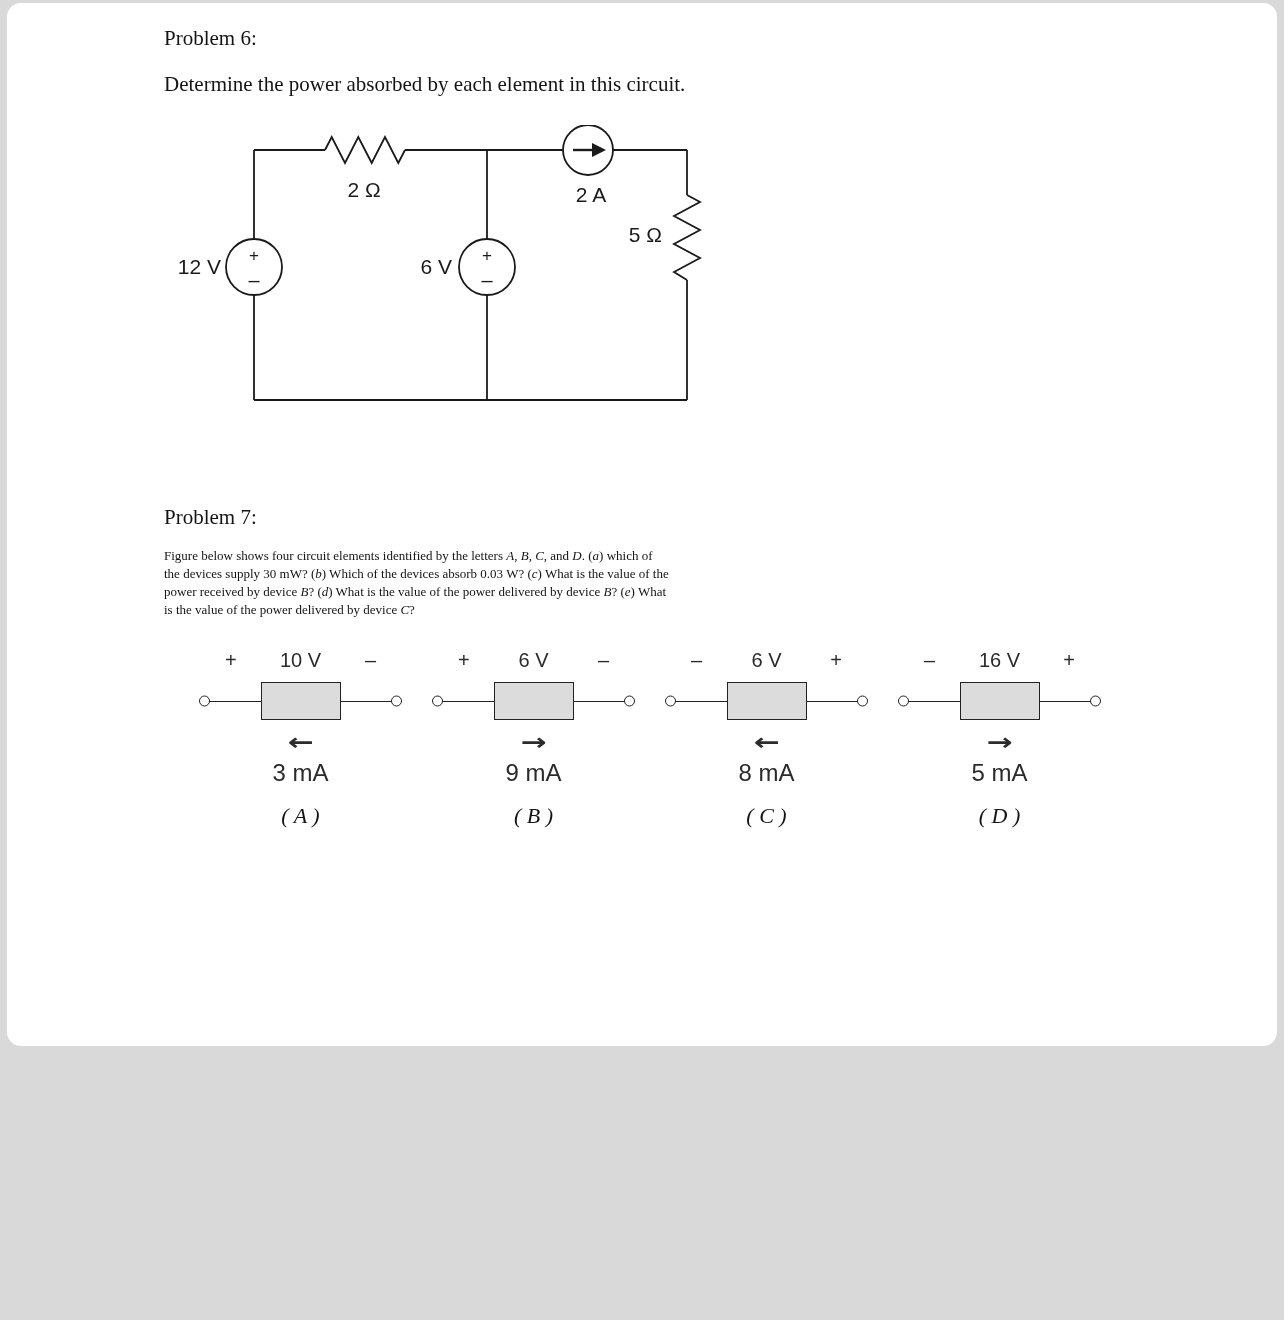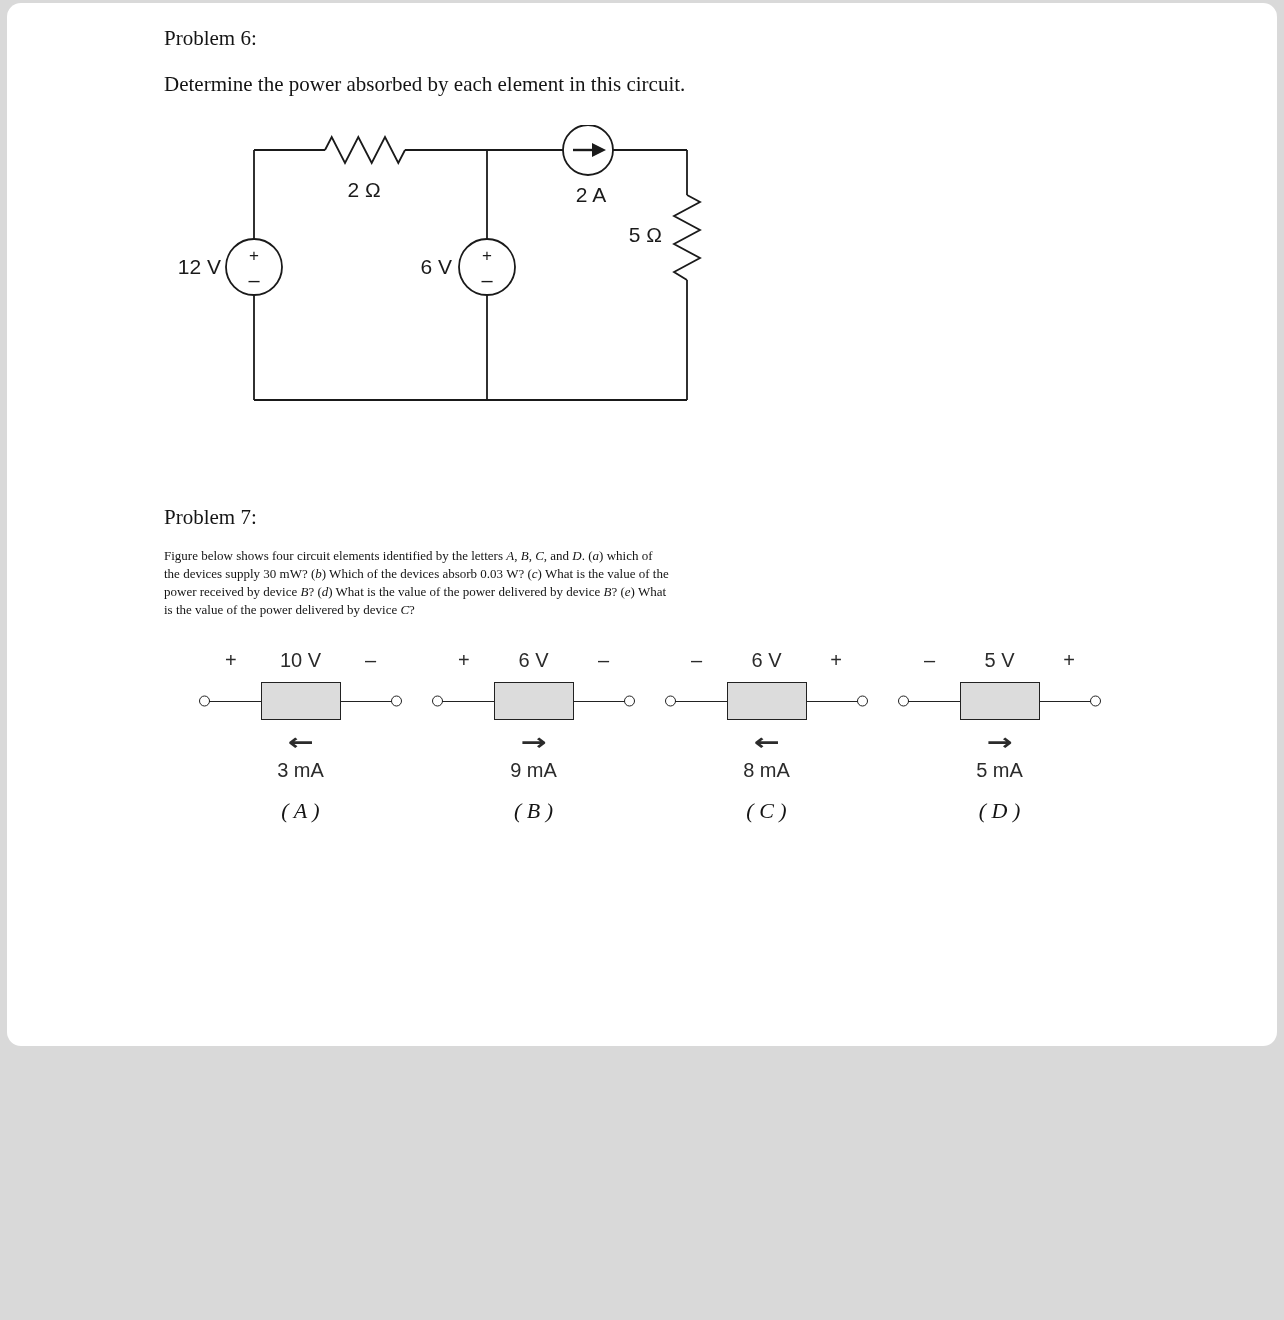--- a/index.html
+++ b/index.html
@@ -23,21 +23,21 @@
   .elabels .sl { position:absolute; left:26px; }
   .elabels .sr { position:absolute; right:26px; }
   .elabels .volt { position:absolute; left:0; right:0; text-align:center; }
   .wirerow { position:relative; height:44px; }
   .term { position:absolute; top:50%; width:11px; height:11px; border:1.6px solid #222; border-radius:50%; transform:translateY(-50%); background:#fff; }
   .tl { left:0; } .tr { right:0; }
   .wire { position:absolute; left:10px; right:10px; top:50%; height:0; border-top:1.7px solid #222; }
   .box { position:absolute; left:50%; top:50%; transform:translate(-50%,-50%); width:80px; height:38px; background:#dcdcdc; border:1.7px solid #222; }
   .arrowrow { text-align:center; margin-top:8px; height:26px; }
   .arrow { display:inline-block; transform:scaleX(1.35); font-family:"DejaVu Sans", sans-serif; font-size:23px; font-weight:bold; color:#2b2b2b; line-height:1; }
-  .currow { text-align:center; font-family:"Liberation Sans", sans-serif; font-size:20px; color:#2b2b2b; margin-top:2px; }
+  .currow { text-align:center; font-family:"Liberation Sans", sans-serif; font-size:24px; color:#2b2b2b; margin-top:2px; }
   .letrow { text-align:center; font-size:22px; font-style:italic; margin-top:16px; color:#141414; }
 </style>
 </head>
 <body>
 
 <div class="page">
   <div class="content">
 
     <div class="ptitle">Problem 6:</div>
     <div class="prompt">Determine the power absorbed by each element in this circuit.</div>
@@ -132,21 +132,21 @@
           <span class="term tr"></span>
         </div>
         <div class="arrowrow"><span class="arrow">←</span></div>
         <div class="currow">8 mA</div>
         <div class="letrow">( C )</div>
       </div>
 
       <div class="element">
         <div class="elabels">
           <span class="sl">–</span>
-          <span class="volt">5 V</span>
+          <span class="volt">16 V</span>
           <span class="sr">+</span>
         </div>
         <div class="wirerow">
           <span class="term tl"></span>
           <span class="wire"></span>
           <span class="box"></span>
           <span class="term tr"></span>
         </div>
         <div class="arrowrow"><span class="arrow">→</span></div>
         <div class="currow">5 mA</div>

